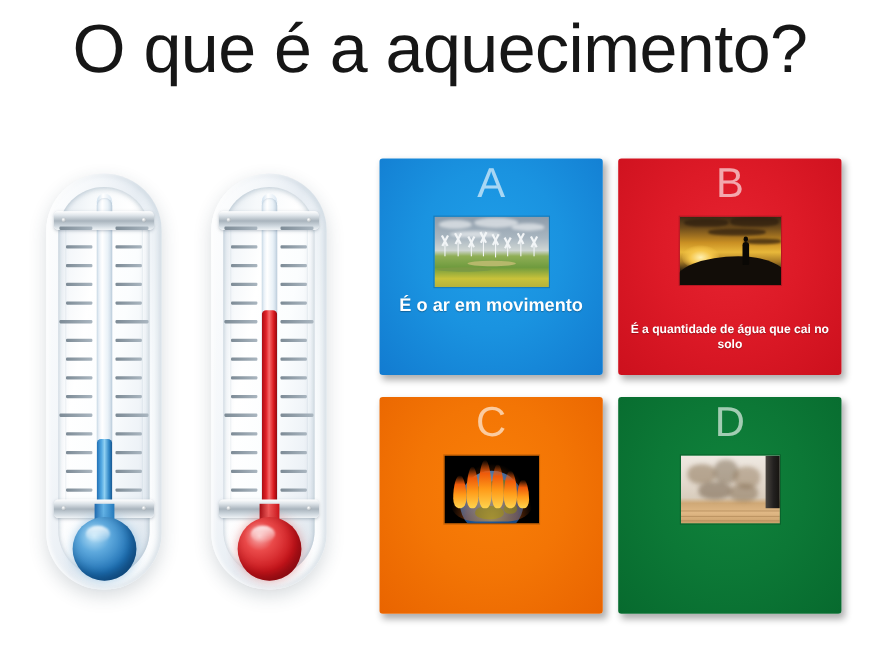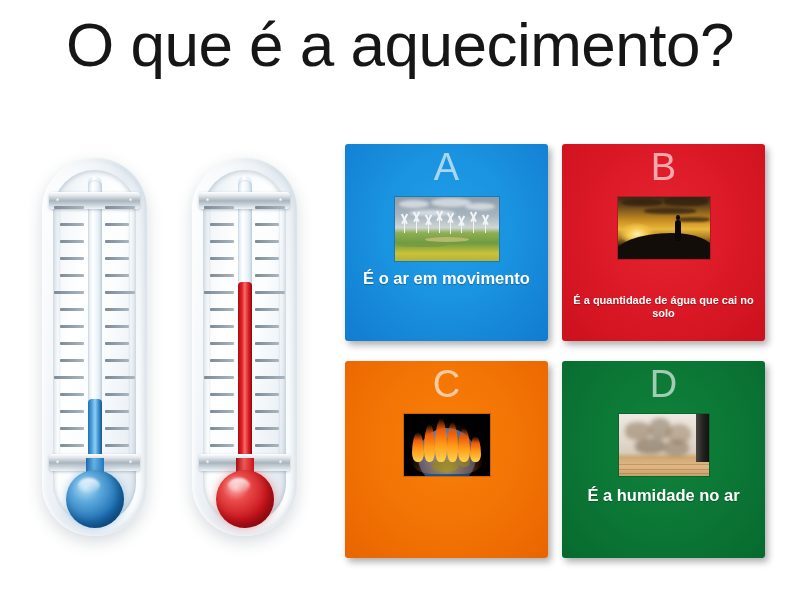--- a/index.html
+++ b/index.html
@@ -457,15 +457,14 @@
         <span class="mold-patch" style="left:30px; top:4px;  width:22px; height:22px; background:rgba(96,74,48,0.40);"></span>
         <span class="mold-patch" style="left:48px; top:10px; width:24px; height:20px; background:rgba(120,92,58,0.38);"></span>
         <span class="mold-patch" style="left:16px; top:24px; width:30px; height:16px; background:rgba(84,62,38,0.42);"></span>
         <span class="mold-patch" style="left:44px; top:26px; width:26px; height:16px; background:rgba(105,80,50,0.40);"></span>
         <span class="door-dark"></span>
         <span class="floor-board" style="top:50px;"></span>
         <span class="floor-board" style="top:55px;"></span>
         <span class="floor-board" style="top:59px;"></span>
       </div>
     </div>
-    <div class="card-text text-lg">É a humidade no ar</div>
   </div>
 </div>
 
 </body></html>

